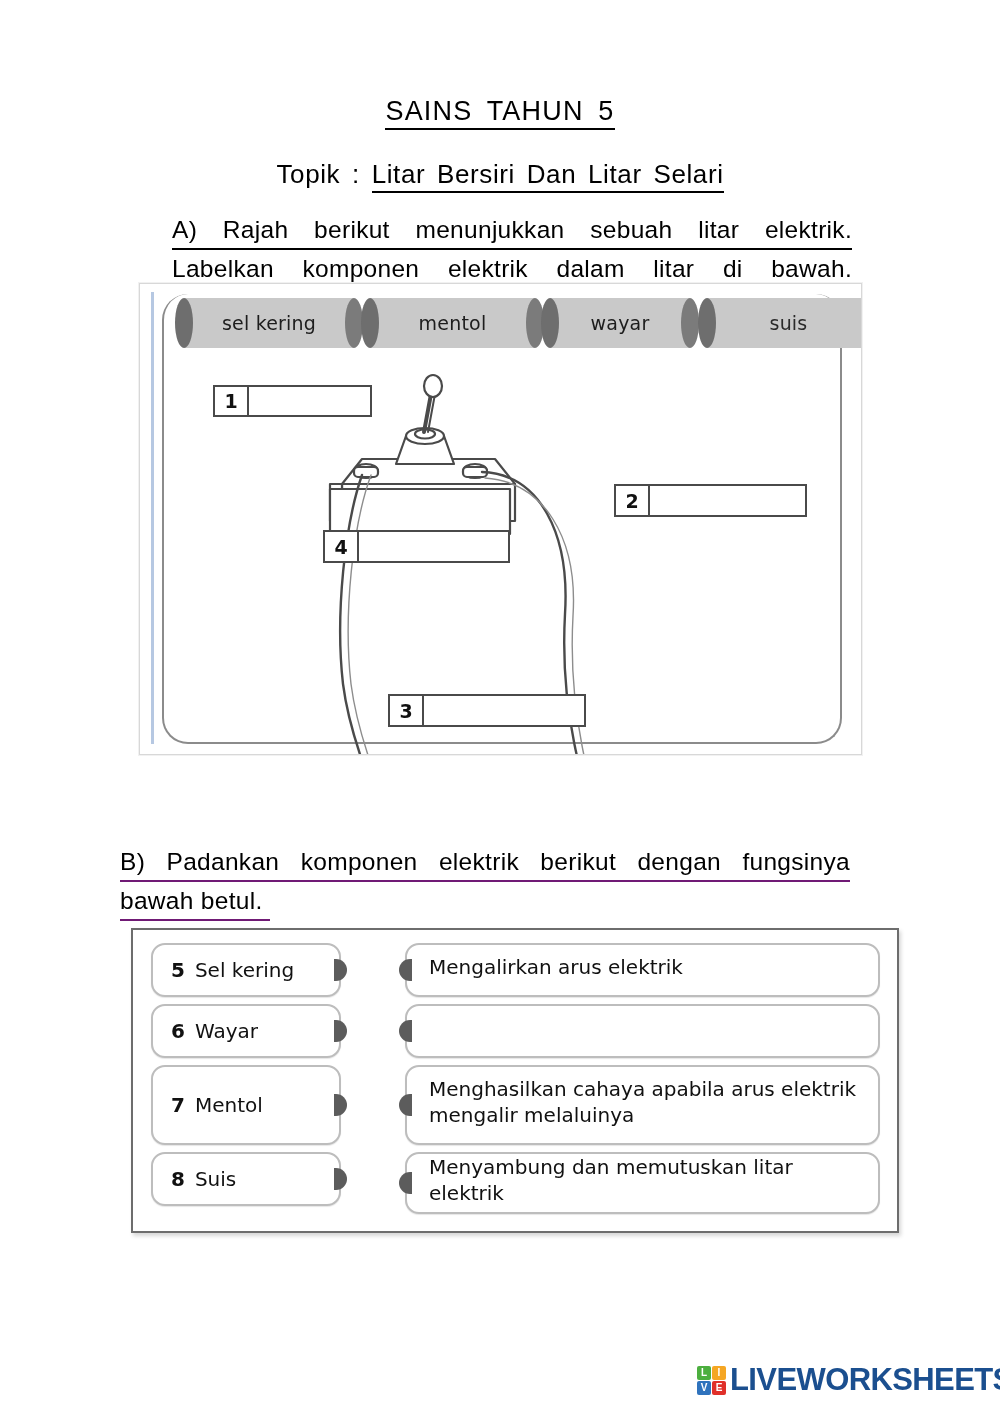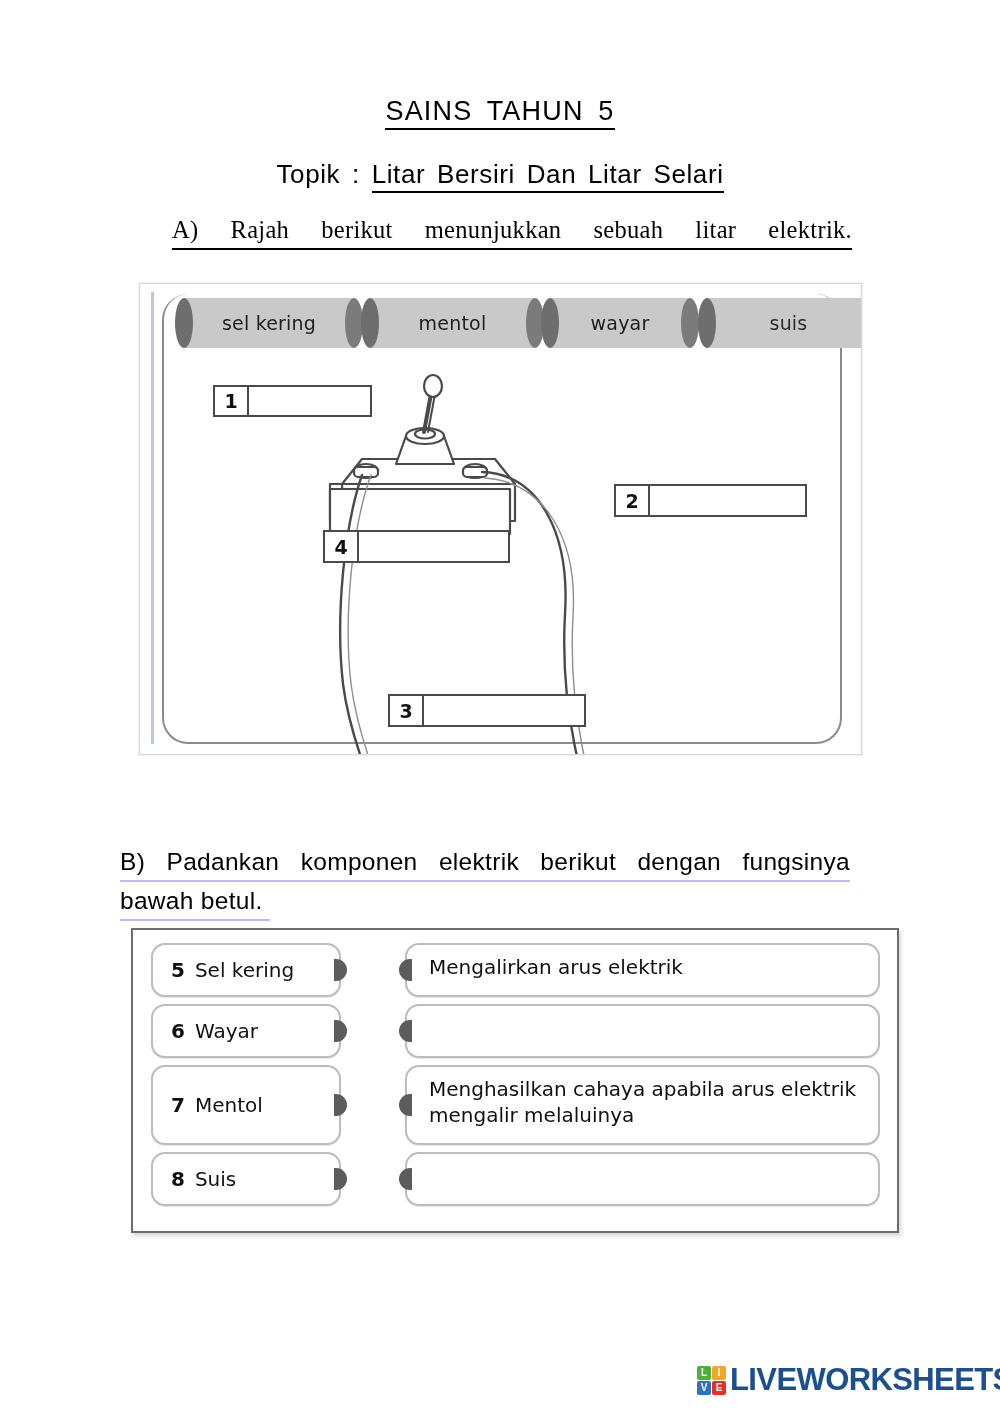--- a/index.html
+++ b/index.html
@@ -60,35 +60,34 @@
     text-align-last: justify;
     letter-spacing: 0.3px;
   }
   #section-a-instruction .u-line {
     display: block;
     border-bottom: 2px solid #000;
     padding-bottom: 1px;
     margin-bottom: 2px;
     text-align: justify;
     text-align-last: justify;
-    font-family: Liberation Serif, serif;
   }
 
   #section-b-instruction {
     position: absolute;
     left: 120px;
     top: 845px;
     width: 730px;
     font-size: 24.5px;
     line-height: 34px;
     letter-spacing: 0.3px;
   }
   #section-b-instruction .u-line {
     display: block;
-    border-bottom: 2px solid #c4b5fd;
+    border-bottom: 2px solid #701a75;
     padding-bottom: 1px;
     margin-bottom: 2px;
     text-align: justify;
     text-align-last: justify;
   }
   #section-b-instruction .u-line.last {
     text-align-last: left;
     width: 150px;
   }
 
@@ -304,20 +303,21 @@
   <span class="u">SAINS TAHUN 5</span>
 </div>
 
 <div class="heading-block" id="topic-line">
   <span class="topic-label">Topik :</span>
   <span class="u">Litar Bersiri Dan Litar Selari</span>
 </div>
 
 <div id="section-a-instruction">
   <span class="u-line">A) Rajah berikut menunjukkan sebuah litar elektrik.</span>
+  <span class="u-line">Labelkan komponen elektrik dalam litar di bawah.</span>
 </div>
 
 <div id="diagram-panel">
   <div id="diagram-scanline"></div>
   <div id="diagram-inner-frame"></div>
 
   <div class="wordbank">
     <div class="cyl" style="left:22px; width:170px;">
       <span class="cap left"></span>
       <span class="cap right"></span>
@@ -455,20 +455,21 @@
     </div>
     <div class="match-item right-item">
       <span class="knob left"></span>
     </div>
     <div class="match-item right-item tall">
       <span class="knob left"></span>
       <span class="item-text">Menghasilkan cahaya apabila arus elektrik mengalir melaluinya</span>
     </div>
     <div class="match-item right-item">
       <span class="knob left"></span>
+      <span class="item-text">Menyambung dan memutuskan litar elektrik</span>
     </div>
   </div>
 
 </div>
 
 <div id="logo">
   <div id="logo-squares">
     <div id="logo-sq-0" style="background: rgb(76, 175, 63);">L</div>
     <div id="logo-sq-1" style="background: rgb(245, 166, 35);">I</div>
     <div id="logo-sq-2" style="background: rgb(47, 115, 189);">V</div>

